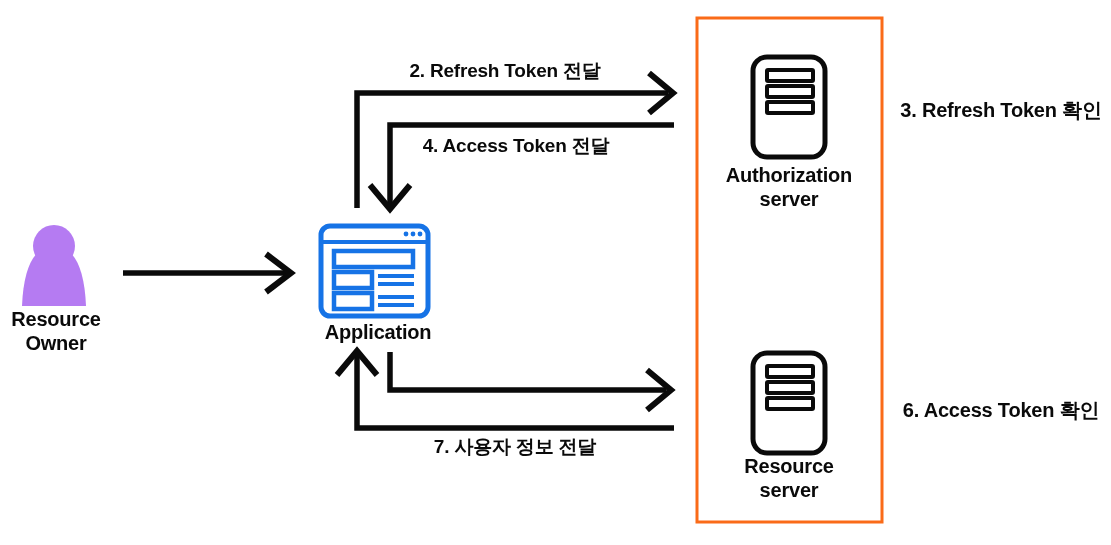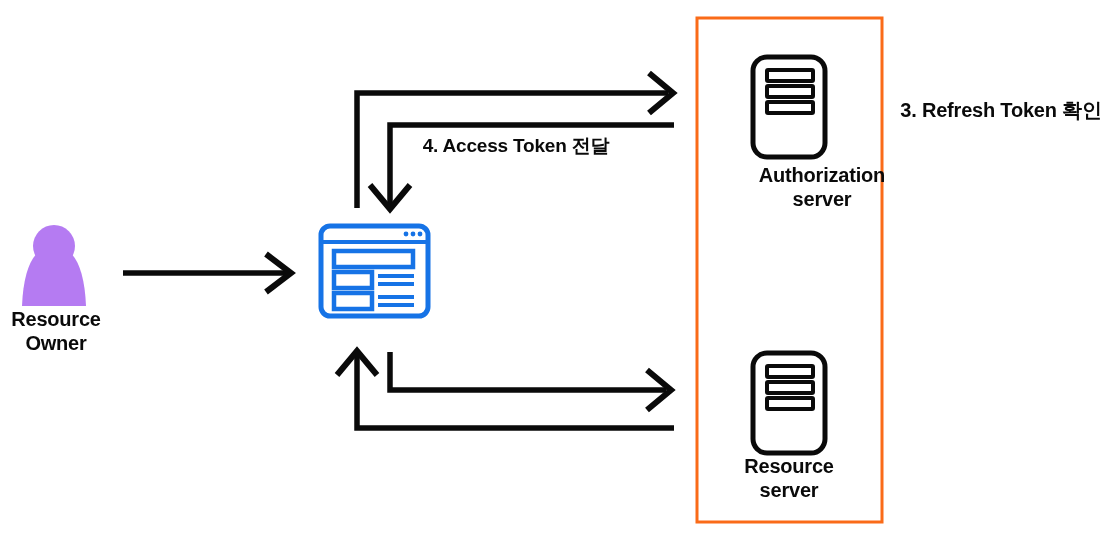--- a/index.html
+++ b/index.html
@@ -100,31 +100,35 @@
       <path class="head" d="M647,370 L671,390 L647,410"></path>
     </g>
 
     <g class="arrow">
       <path d="M674,428 H357 V356"></path>
       <path class="head" d="M337,375 L357,351 L377,375"></path>
     </g>
   </svg>
 
 
+  <div class="lbl arrow-lbl" style="left:505px;top:60px">2. Refresh Token 전달</div>
 
   <div class="lbl side-lbl" style="left:1001px;top:98px">3. Refresh Token 확인</div>
 
   <div class="lbl arrow-lbl" style="left:516px;top:135px">4. Access Token 전달</div>
 
 
+  <div class="lbl side-lbl" style="left:1001px;top:398px">6. Access Token 확인</div>
 
+  <div class="lbl arrow-lbl" style="left:515px;top:436px">7. 사용자 정보 전달</div>
 
   <div class="lbl node-lbl" style="left:56px;top:307px">Resource
 Owner</div>
 
+  <div class="lbl node-lbl" style="left:378px;top:320px">Application</div>
 
-  <div class="lbl node-lbl" style="left:822px;top:163px">Authorization
+  <div class="lbl node-lbl" style="left:789px;top:163px">Authorization
 server</div>
 
   <div class="lbl node-lbl" style="left:789px;top:454px">Resource
 server</div>
 
 </div>
 
 </body></html>

